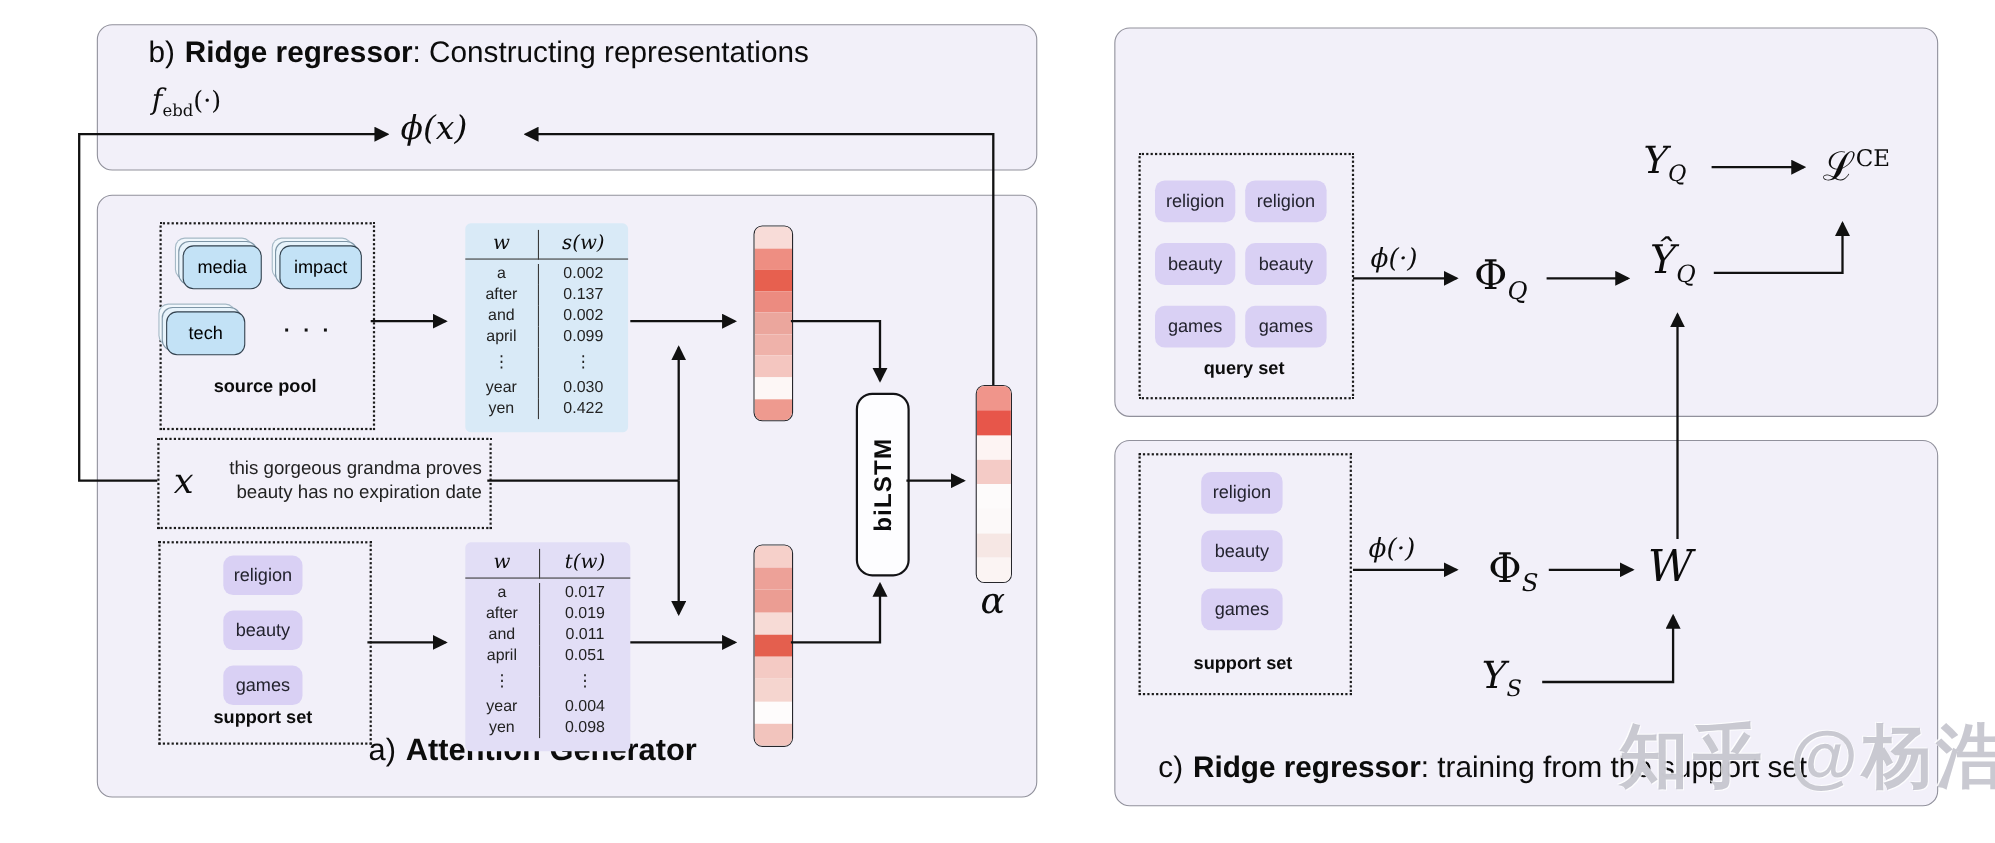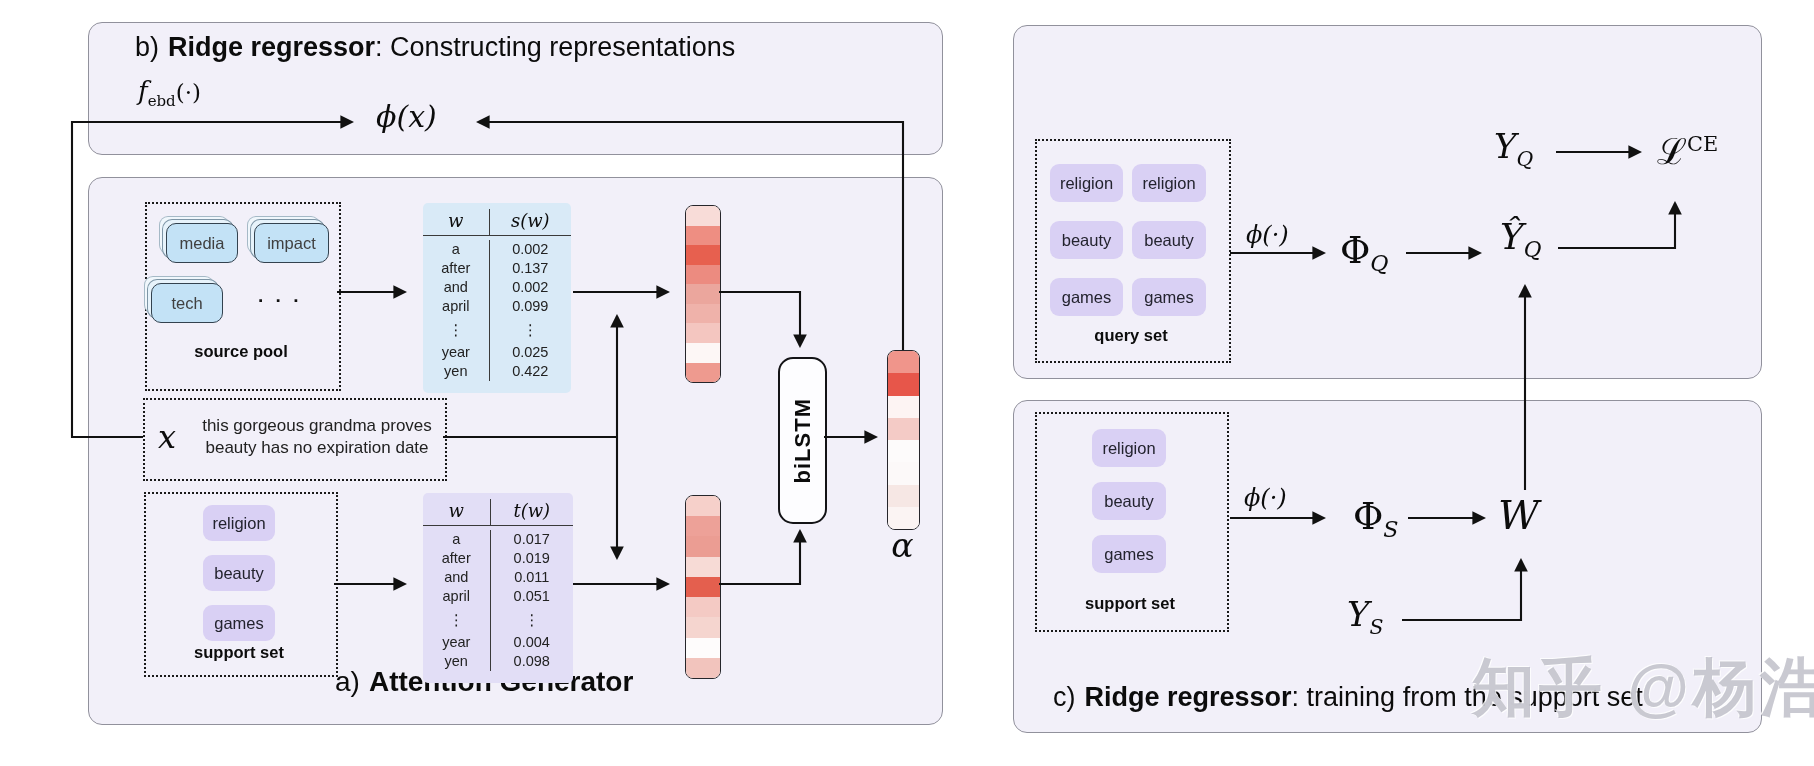--- a/index.html
+++ b/index.html
@@ -5,60 +5,60 @@
   html,body{margin:0;padding:0;background:#ffffff;}
   #canvas{position:relative;width:1814px;height:766px;background:#ffffff;overflow:hidden;
           font-family:"Liberation Sans",sans-serif;color:#111;}
   .panel{position:absolute;background:#f2f0f9;border:1.6px solid #91919c;border-radius:14px;}
   .ptitle{position:absolute;font-size:27px;color:#0c0c0c;white-space:nowrap;}
   .ptitle b{font-weight:700;}
   .ptitle .pref{margin-right:9px;}
   .dotbox{position:absolute;border:2.2px dotted #1a1a1a;}
   .setlabel{position:absolute;font-weight:700;font-size:16.5px;text-align:center;color:#0c0c0c;}
   .chip{position:absolute;display:flex;align-items:center;justify-content:center;
-        font-size:16.5px;color:#404040;}
+        font-size:16.5px;color:#000000;}
   .chip-blue{background:#c3e2f6;border:1.8px solid #33424f;border-radius:10px;
         box-shadow:-4px -4px 0 -1px #e7f3fb,-4px -4px 0 0 #7d95a6,-8px -8px 0 -2px #f0f7fc,-8px -8px 0 -1px #a5b9c6;}
   .chip-purple{background:#d9d0f4;border-radius:9px;color:#23232e;}
   .dots{position:absolute;font-size:19px;font-weight:700;letter-spacing:3px;color:#111;}
   .math{font-family:"DejaVu Serif","Liberation Serif",serif;font-style:italic;color:#0c0c0c;position:absolute;white-space:nowrap;}
   .math .rm{font-style:normal;}
   .math sub{font-size:60%;font-style:italic;}
   .math sup{font-size:58%;}
   .wtable{position:absolute;border-radius:5px;display:grid;grid-template-columns:45% 55%;
           padding:6px 0 6px;align-content:start;}
   .wtable .cell{text-align:center;font-size:14.5px;line-height:19px;color:#222;}
   .wtable .c1{border-right:1.3px solid #3a3a3a;}
   .wtable .head{font-family:"DejaVu Serif","Liberation Serif",serif;font-style:italic;
           font-size:18px;line-height:24px;border-bottom:1.3px solid #3a3a3a;padding-bottom:2px;margin-bottom:4px;color:#0c0c0c;}
   .wtable .vd{line-height:27px;font-size:15px;}
   .heat{position:absolute;display:flex;flex-direction:column;border:1.8px solid #26262b;
         border-radius:8px;overflow:hidden;background:#fff;}
   .bilstm{position:absolute;background:#fdfdff;border:2.2px solid #131316;border-radius:15px;
         display:flex;align-items:center;justify-content:center;}
   .bilstm span{writing-mode:vertical-rl;transform:rotate(180deg);font-weight:700;font-size:22px;letter-spacing:1px;color:#0c0c0c;}
-  .xtext{position:absolute;font-size:17px;line-height:22px;text-align:center;color:#222;}
+  .xtext{position:absolute;font-size:17px;line-height:22px;text-align:right;color:#222;}
   svg.wires{position:absolute;left:0;top:0;z-index:6;pointer-events:none;}
   .watermark{position:absolute;z-index:9;font-size:63px;font-weight:600;letter-spacing:4px;
         color:rgba(168,168,180,0.62);text-shadow:1px 1px 0 rgba(255,255,255,0.85),-1px -1px 0 rgba(255,255,255,0.85);
         white-space:nowrap;}
 </style>
 </head>
 <body>
 
 <div id="canvas">
 
   <div class="panel" style="left:88px;top:22px;width:853px;height:131px;"></div>
   <div class="ptitle" style="left:135px;top:32px;">
     <span class="pref">b)</span><b>Ridge regressor</b><span>: Constructing representations</span>
   </div>
   <div class="math" style="left:138px;top:76px;font-size:26px;">
     <span>f</span><sub class="rm" style="font-style:normal;font-size:15px;">ebd</sub><span class="rm" style="font-size:23px;">(·)</span>
   </div>
-  <div class="math" style="left:364px;top:99px;font-size:30px;margin-left:12px;">ϕ(x)</div>
+  <div class="math" style="left:364px;top:99px;font-size:30px;">ϕ(x)</div>
 
   <div class="panel" style="left:88px;top:177px;width:853px;height:546px;"></div>
   <div class="ptitle" style="left:335px;top:666px;font-size:28px;">
     <span class="pref">a)</span><b>Attention Generator</b>
   </div>
 
   <div class="dotbox" style="left:145px;top:202px;width:192px;height:185px;"></div>
   <div class="chip chip-blue" style="left:166px;top:223px;width:70px;height:38px;">media</div>
   <div class="chip chip-blue" style="left:254px;top:223px;width:73px;height:38px;">impact</div>
   <div class="chip chip-blue" style="left:151px;top:283px;width:70px;height:38px;">tech</div>
@@ -72,21 +72,21 @@
     <div class="cell">0.002</div>
     <div class="cell c1">after</div>
     <div class="cell">0.137</div>
     <div class="cell c1">and</div>
     <div class="cell">0.002</div>
     <div class="cell c1">april</div>
     <div class="cell">0.099</div>
     <div class="cell c1 vd">⋮</div>
     <div class="cell vd">⋮</div>
     <div class="cell c1">year</div>
-    <div class="cell">0.025</div>
+    <div class="cell">0.030</div>
     <div class="cell c1">yen</div>
     <div class="cell">0.422</div>
   </div>
 
   <div class="dotbox" style="left:143px;top:398px;width:300px;height:79px;"></div>
   <div class="math" style="left:158px;top:418px;font-size:32px;">x</div>
   <div class="xtext" style="left:196px;top:415px;width:242px;">
     <div>this gorgeous grandma proves</div>
     <div>beauty has no expiration date</div>
   </div>

